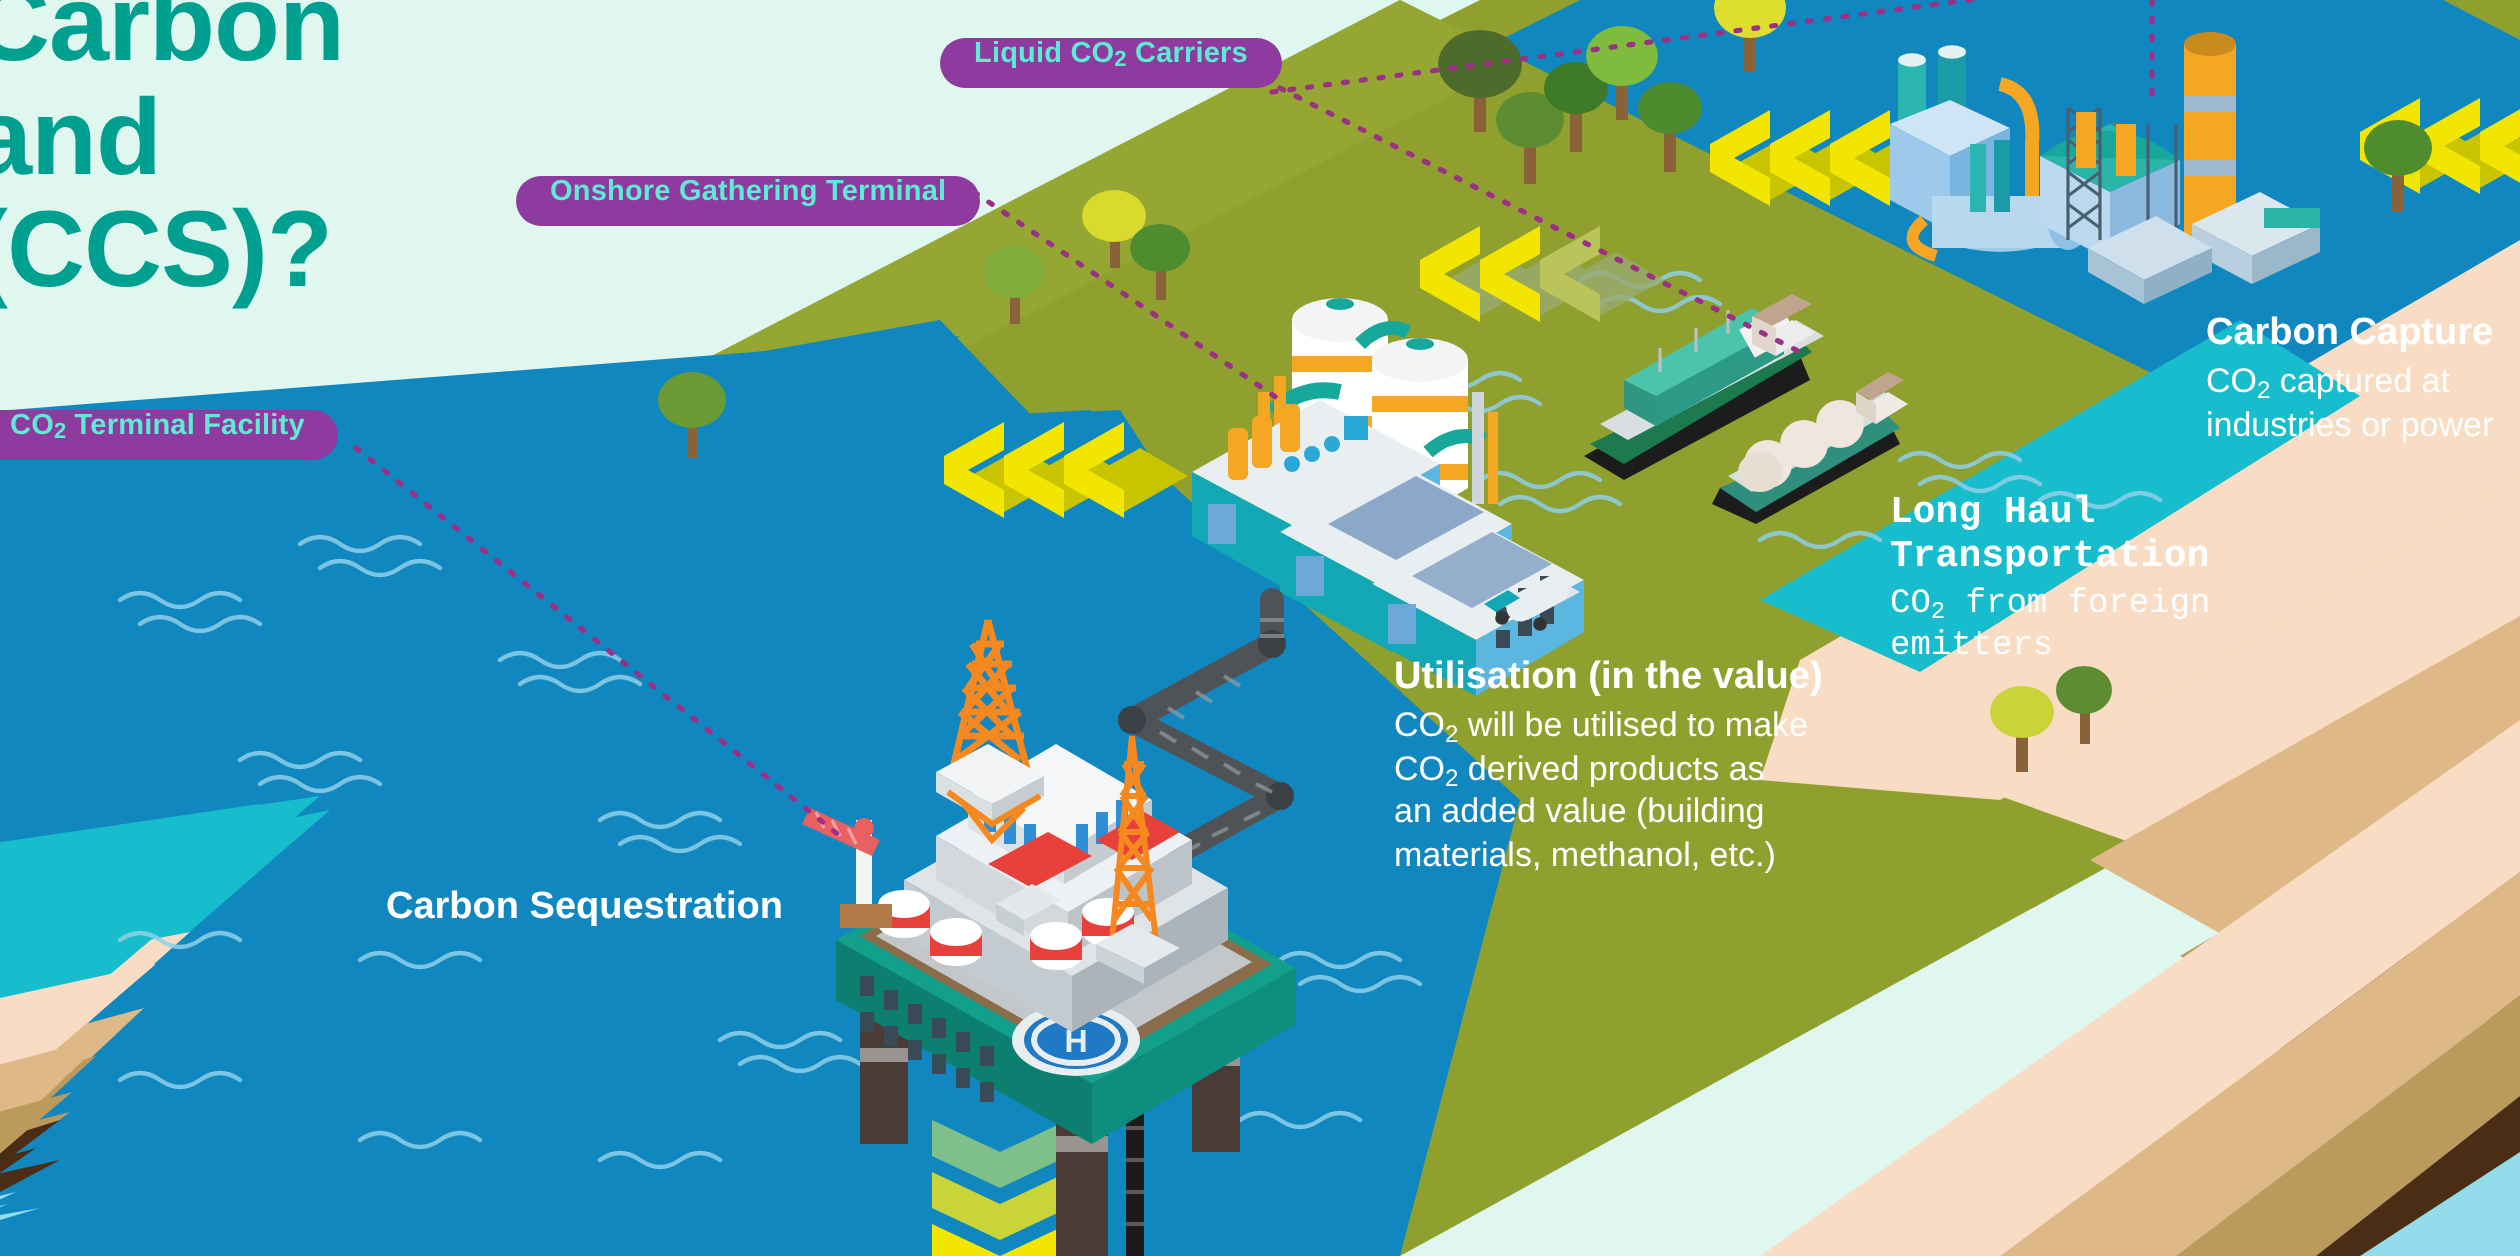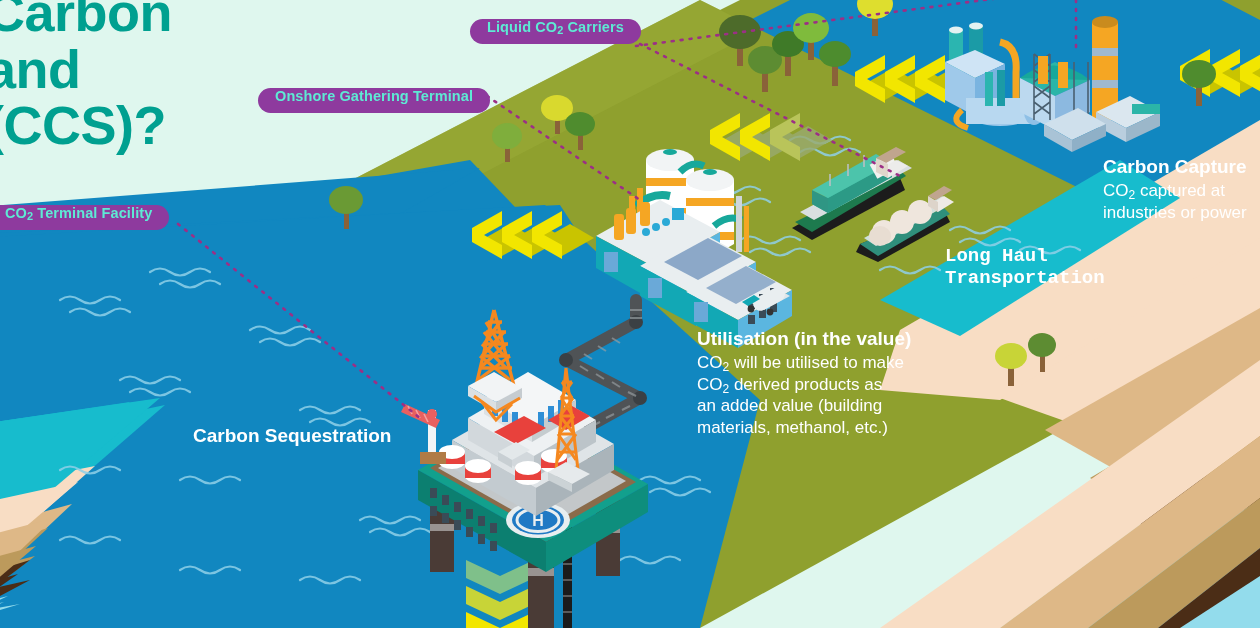--- a/index.html
+++ b/index.html
@@ -46,21 +46,21 @@
   }
   .caption .cb {
     font-size: 17px; font-weight: normal; line-height: 1.26;
     white-space: pre-line;
   }
   .caption sub { font-size: 12px; vertical-align: baseline; position: relative; top: 3px; }
 
   #cap-capture   { left: 1103px; top: 156px; width: 200px; }
   #cap-longhaul  { left: 945px;  top: 245px; width: 250px; font-family: Liberation Mono, monospace; }
   #cap-util      { left: 697px;  top: 328px; width: 250px; }
-  #cap-seq       { left: 193px;  top: 425px; width: 260px; }
+  #cap-seq       { left: 193px;  top: 443px; width: 260px; }
 </style>
 </head>
 <body>
 
 <div id="stage">
 
   <svg class="scene" viewBox="0 0 1260 628">
     <defs>
 
       <g id="chev-land">
@@ -643,20 +643,21 @@
 
   <div class="caption" id="cap-capture">
     <div class="ct">Carbon Capture</div>
     <div class="cb"><span>CO</span><sub>2</sub><span> captured at
 industries or power</span></div>
   </div>
 
   <div class="caption" id="cap-longhaul">
     <div class="ct">Long Haul
 Transportation</div>
+    <div class="cb"><span>CO</span><sub>2</sub><span> from foreign emitters</span></div>
   </div>
 
   <div class="caption" id="cap-util">
     <div class="ct">Utilisation (in the value)</div>
     <div class="cb"><span>CO</span><sub>2</sub><span> will be utilised to make</span><br><span>CO</span><sub>2</sub><span> derived products as
 an added value (building
 materials, methanol, etc.)</span></div>
   </div>
 
   <div class="caption" id="cap-seq">

